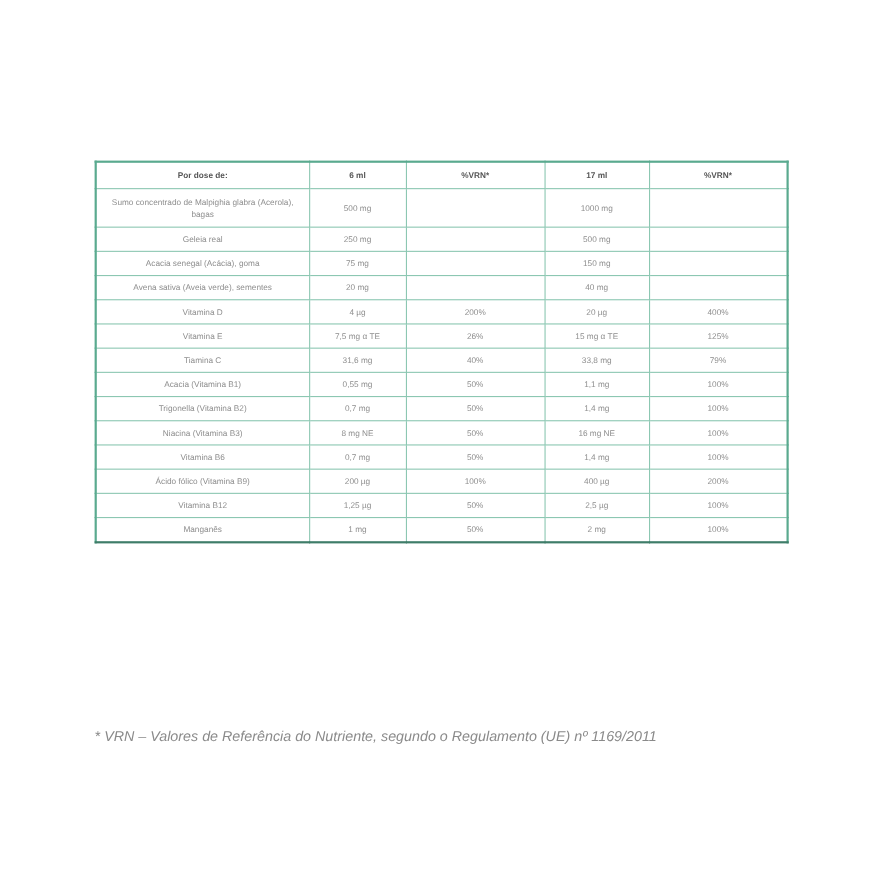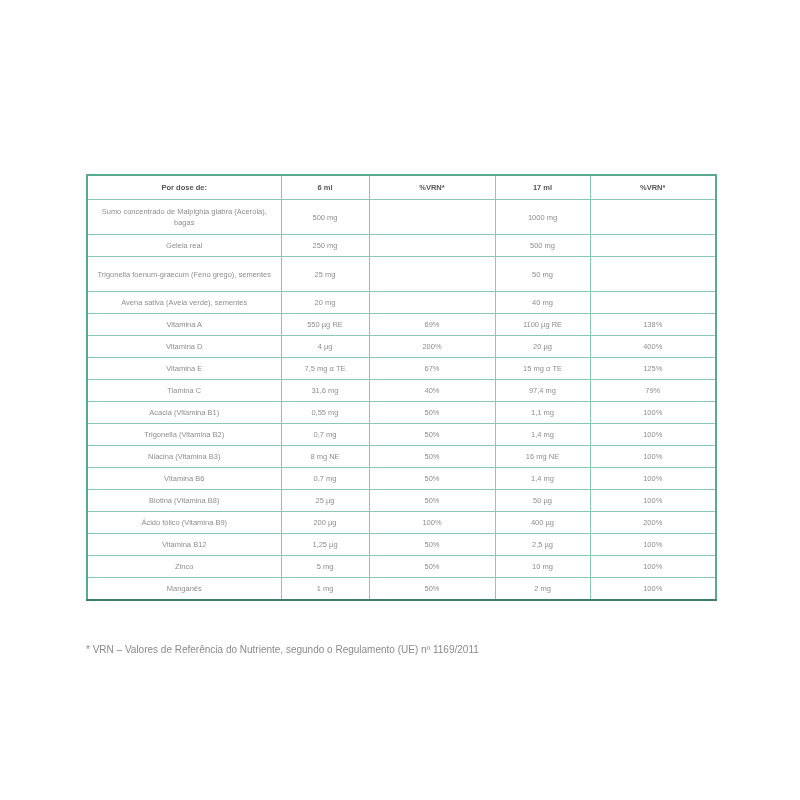--- a/index.html
+++ b/index.html
@@ -22,21 +22,20 @@
       width: 629px;
     }
     table.nutri {
       width: 629px;
       border-collapse: collapse;
       table-layout: fixed;
       border-top: 2px solid #5aaa8f;
       border-left: 2px solid #5aaa8f;
       border-right: 2px solid #5aaa8f;
       border-bottom: 2px solid #3f7d69;
-      margin-top: 28px;
     }
     table.nutri col.c1 { width: 194px; }
     table.nutri col.c2 { width: 88px; }
     table.nutri col.c3 { width: 126px; }
     table.nutri col.c4 { width: 95px; }
     table.nutri col.c5 { width: 126px; }
     table.nutri th, table.nutri td {
       border: 1px solid #8cc7b2;
       text-align: center;
       vertical-align: middle;
@@ -53,24 +52,25 @@
     }
     table.nutri tr.tall td {
       height: 34px;
     }
     table.nutri td + td, table.nutri th + th {
       border-left: 1px solid #6fb79d;
     }
     .footnote {
       position: absolute;
       left: 86px;
-      top: 644px;
-      font-size: 10px;
+      top: 662px;
+      font-size: 13px;
       color: #8a8a8a;
       white-space: nowrap;
+      font-style: italic;
     }
   </style>
 </head>
 <body>
 
 <div class="table-wrap">
   <table class="nutri">
     <colgroup>
       <col class="c1">
         <col class="c2">
@@ -95,60 +95,53 @@
         <td>1000 mg</td>
         <td></td>
       </tr>
       <tr>
         <td>Geleia real</td>
         <td>250 mg</td>
         <td></td>
         <td>500 mg</td>
         <td></td>
       </tr>
-      <tr class="tall">
-        <td>Trigonella foenum-graecum (Feno grego), sementes</td>
-        <td>25 mg</td>
+      <tr>
+        <td>Acacia senegal (Acácia), goma</td>
+        <td>75 mg</td>
         <td></td>
-        <td>50 mg</td>
+        <td>150 mg</td>
         <td></td>
       </tr>
       <tr>
         <td>Avena sativa (Aveia verde), sementes</td>
         <td>20 mg</td>
         <td></td>
         <td>40 mg</td>
         <td></td>
-      </tr>
-      <tr>
-        <td>Vitamina A</td>
-        <td>550 µg RE</td>
-        <td>69%</td>
-        <td>1100 µg RE</td>
-        <td>138%</td>
       </tr>
       <tr>
         <td>Vitamina D</td>
         <td>4 µg</td>
         <td>200%</td>
         <td>20 µg</td>
         <td>400%</td>
       </tr>
       <tr>
         <td>Vitamina E</td>
         <td>7,5 mg α TE</td>
-        <td>67%</td>
+        <td>26%</td>
         <td>15 mg α TE</td>
         <td>125%</td>
       </tr>
       <tr>
         <td>Tiamina C</td>
         <td>31,6 mg</td>
         <td>40%</td>
-        <td>97,4 mg</td>
+        <td>33,8 mg</td>
         <td>79%</td>
       </tr>
       <tr>
         <td>Acacia (Vitamina B1)</td>
         <td>0,55 mg</td>
         <td>50%</td>
         <td>1,1 mg</td>
         <td>100%</td>
       </tr>
       <tr>
@@ -166,45 +159,31 @@
         <td>100%</td>
       </tr>
       <tr>
         <td>Vitamina B6</td>
         <td>0,7 mg</td>
         <td>50%</td>
         <td>1,4 mg</td>
         <td>100%</td>
       </tr>
       <tr>
-        <td>Biotina (Vitamina B8)</td>
-        <td>25 µg</td>
-        <td>50%</td>
-        <td>50 µg</td>
-        <td>100%</td>
-      </tr>
-      <tr>
         <td>Ácido fólico (Vitamina B9)</td>
         <td>200 µg</td>
         <td>100%</td>
         <td>400 µg</td>
         <td>200%</td>
       </tr>
       <tr>
         <td>Vitamina B12</td>
         <td>1,25 µg</td>
         <td>50%</td>
         <td>2,5 µg</td>
-        <td>100%</td>
-      </tr>
-      <tr>
-        <td>Zinco</td>
-        <td>5 mg</td>
-        <td>50%</td>
-        <td>10 mg</td>
         <td>100%</td>
       </tr>
       <tr>
         <td>Manganês</td>
         <td>1 mg</td>
         <td>50%</td>
         <td>2 mg</td>
         <td>100%</td>
       </tr>
     </tbody>

